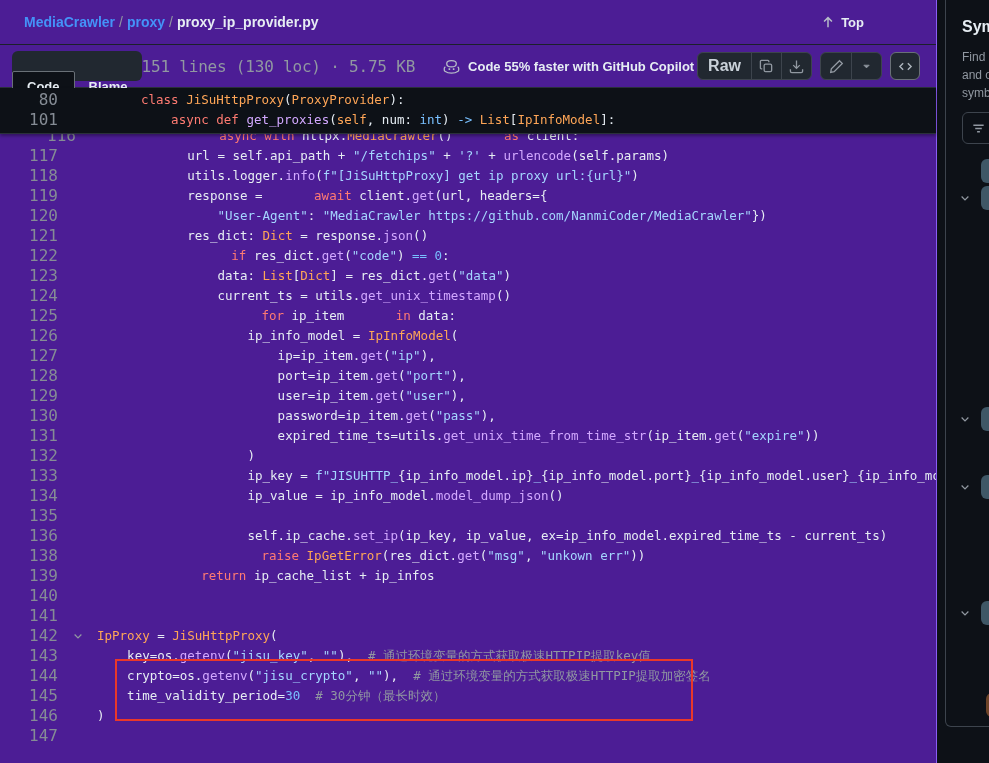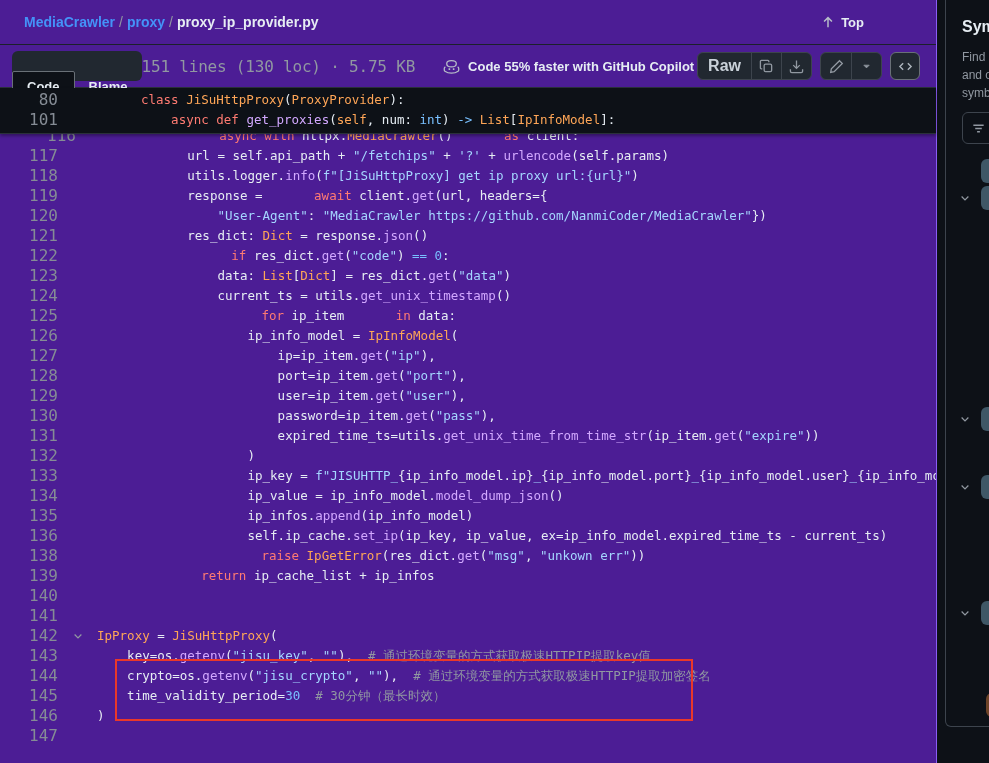--- a/index.html
+++ b/index.html
@@ -254,21 +254,20 @@
             <div class="code-text"><span class="tok-pl">                    ip_key = </span><span class="tok-s">f"JISUHTTP_</span><span class="tok-pl">{ip_info_model.ip}</span><span class="tok-s">_</span><span class="tok-pl">{ip_info_model.port}</span><span class="tok-s">_</span><span class="tok-pl">{ip_info_model.user}</span><span class="tok-s">_</span><span class="tok-pl">{ip_info_model</span></div>
           </div>
           <div class="code-row">
             <div class="ln">134</div>
             <div class="collapse-slot"></div>
             <div class="code-text"><span class="tok-pl">                    ip_value = ip_info_model.</span><span class="tok-f">model_dump_json</span><span class="tok-pl">()</span></div>
           </div>
           <div class="code-row">
             <div class="ln">135</div>
             <div class="collapse-slot"></div>
-            <div class="code-text"><span class="tok-pl">                    ip_infos.</span><span class="tok-f">append</span><span class="tok-pl">(ip_info_model)</span></div>
           </div>
           <div class="code-row">
             <div class="ln">136</div>
             <div class="collapse-slot"></div>
             <div class="code-text"><span class="tok-pl">                    self.ip_cache.</span><span class="tok-f">set_ip</span><span class="tok-pl">(ip_key, ip_value, ex=ip_info_model.expired_time_ts - current_ts)</span></div>
           </div>
           <div class="code-row">
             <div class="ln">138</div>
             <div class="collapse-slot"></div>
             <div class="code-text"><span class="tok-pl">                </span><span class="tok-k">raise</span><span class="tok-pl"> </span><span class="tok-e">IpGetError</span><span class="tok-pl">(res_dict.</span><span class="tok-f">get</span><span class="tok-pl">(</span><span class="tok-s">"msg"</span><span class="tok-pl">, </span><span class="tok-s">"unkown err"</span><span class="tok-pl">))</span></div>

